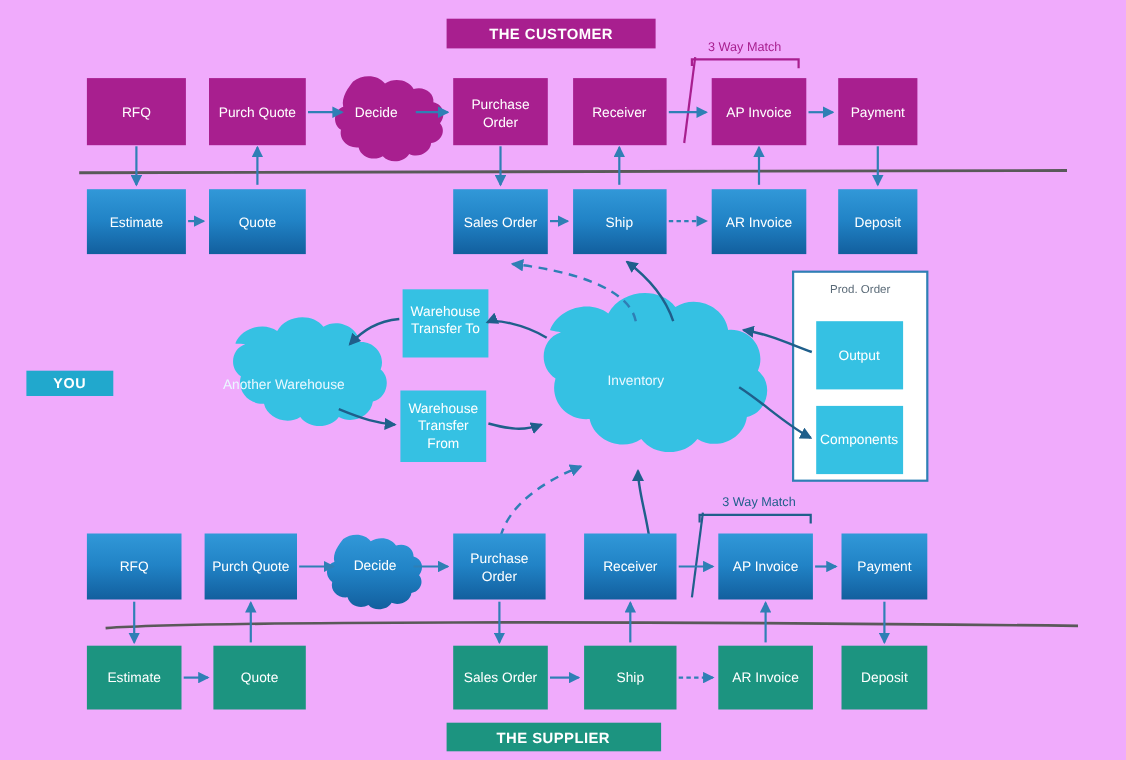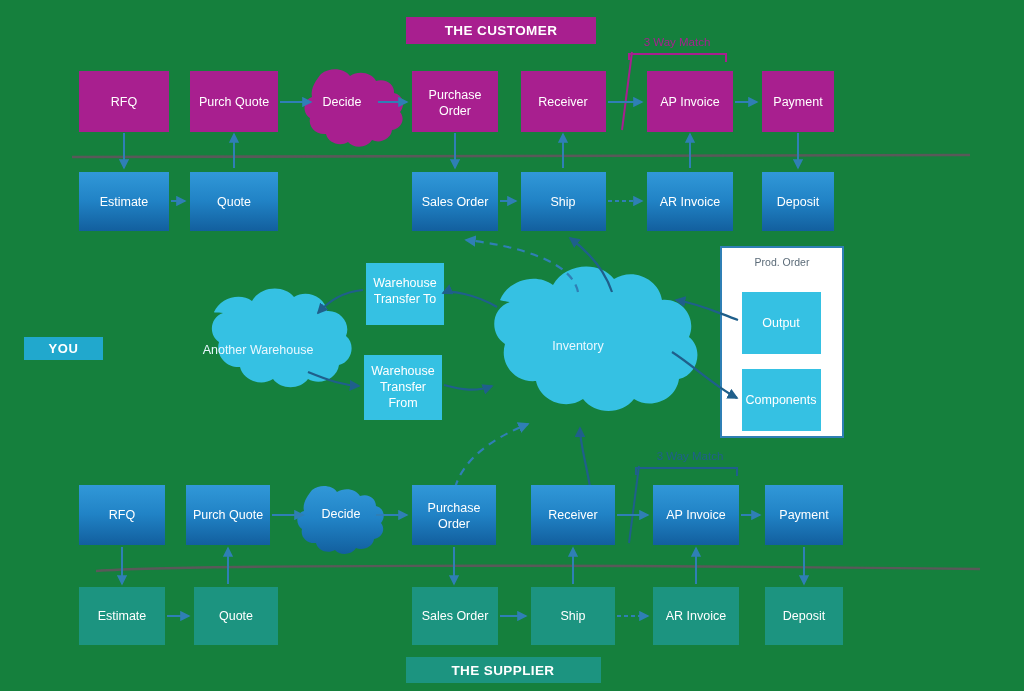--- a/index.html
+++ b/index.html
@@ -1,18 +1,18 @@
 <!DOCTYPE html>
 <html><head>
 <meta charset="utf-8">
 <style>
   html,body{margin:0;padding:0;background:#ffffff;}
   body{width:1024px;height:691px;overflow:hidden;
        font-family:"Liberation Sans","DejaVu Sans",sans-serif;}
-  #stage{position:relative;width:1024px;height:691px;background:#15803d;}
+  #stage{position:relative;width:1024px;height:691px;background:#f0abfc;}
   svg.diagram{position:absolute;top:0;left:0;width:1024px;height:691px;}
   .box-label{fill:#ffffff;font-size:12.5px;font-family:"Liberation Sans","DejaVu Sans",sans-serif;}
   .banner-label{fill:#ffffff;font-size:13.5px;font-weight:bold;letter-spacing:.4px;
                 font-family:"Liberation Sans","DejaVu Sans",sans-serif;}
   .you-label{fill:#ffffff;font-size:13px;font-weight:bold;letter-spacing:.6px;
              font-family:"Liberation Sans","DejaVu Sans",sans-serif;}
   .match-label{font-size:11.5px;font-family:"Liberation Sans","DejaVu Sans",sans-serif;}
   .prod-label{fill:#5b6b78;font-size:10.5px;font-family:"Liberation Sans","DejaVu Sans",sans-serif;}
   .cloud-label{fill:#eaf8ff;font-size:12.5px;font-family:"Liberation Sans","DejaVu Sans",sans-serif;}
 </style>

